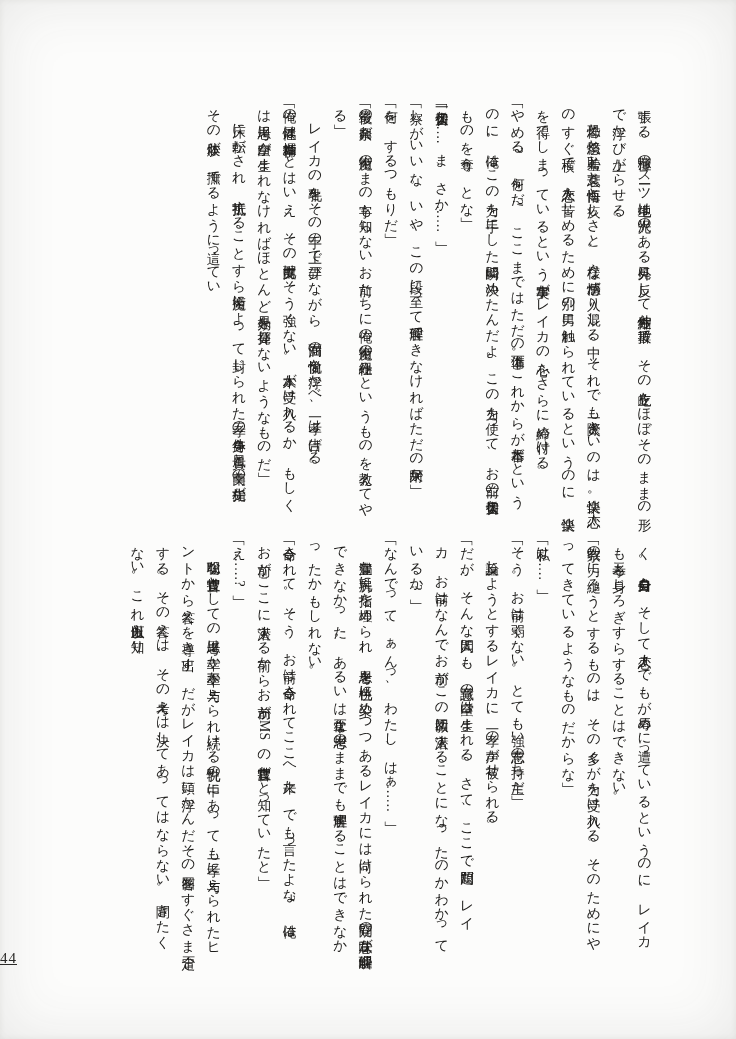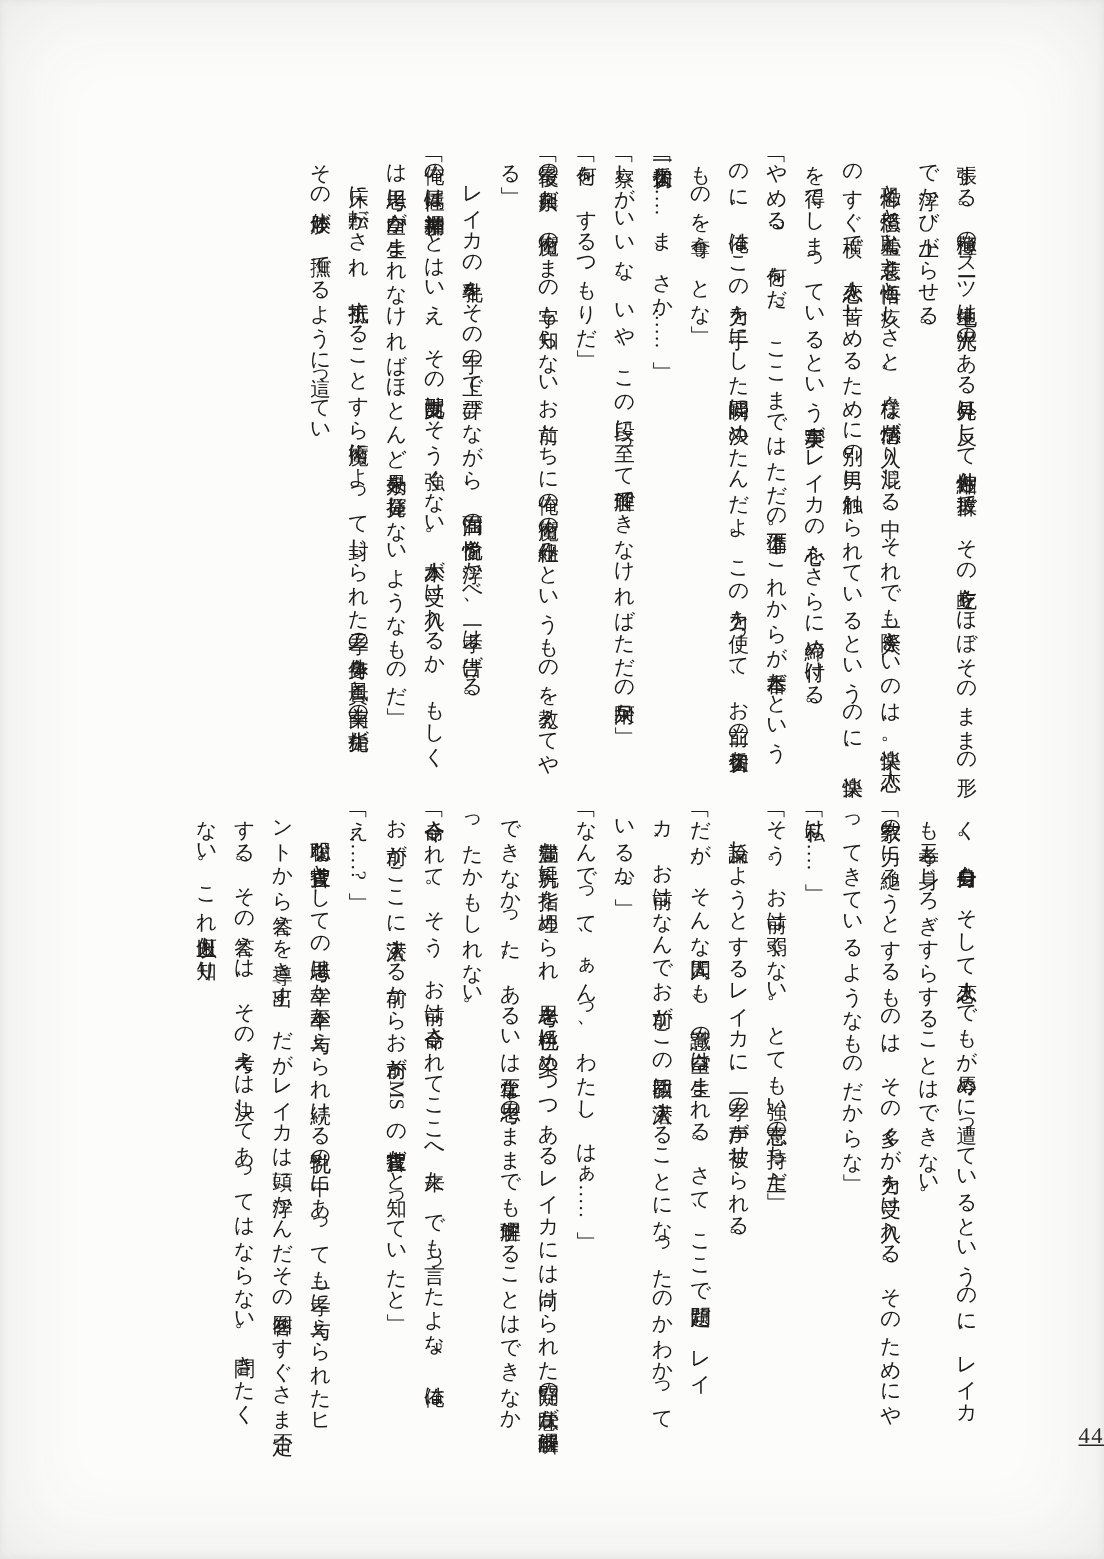--- a/index.html
+++ b/index.html
@@ -34,21 +34,21 @@
   .text-block--lower { top: 537px; }
   .text-block p {
     margin: 0;
     padding: 0;
   }
   .page-number {
     position: absolute;
     bottom: 72px;
     left: 0;
     width: 100%;
-    text-align: right;
+    text-align: left;
     font-size: 15px;
     color: #2a2927;
     letter-spacing: 1px;
     text-decoration: underline;
   }
 </style>
 </head>
 <body>
 
 <div class="page">

